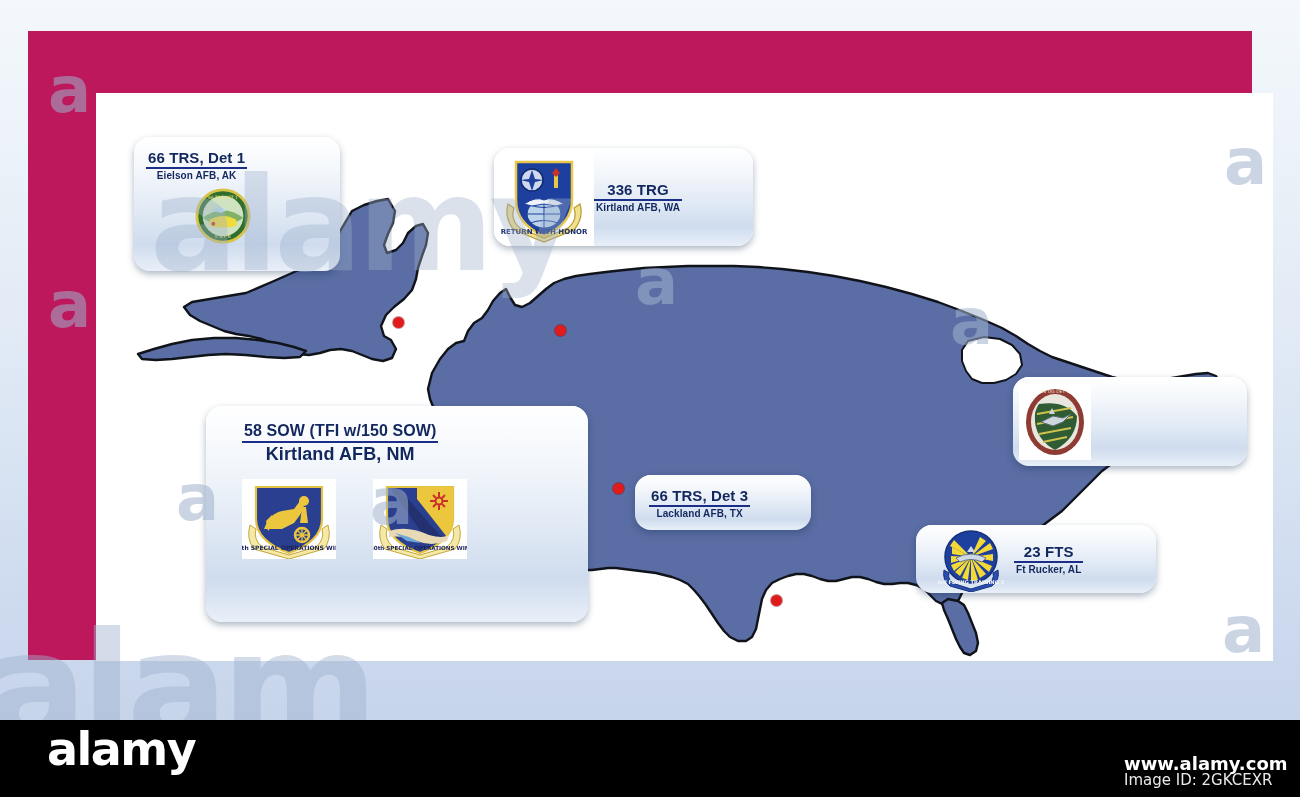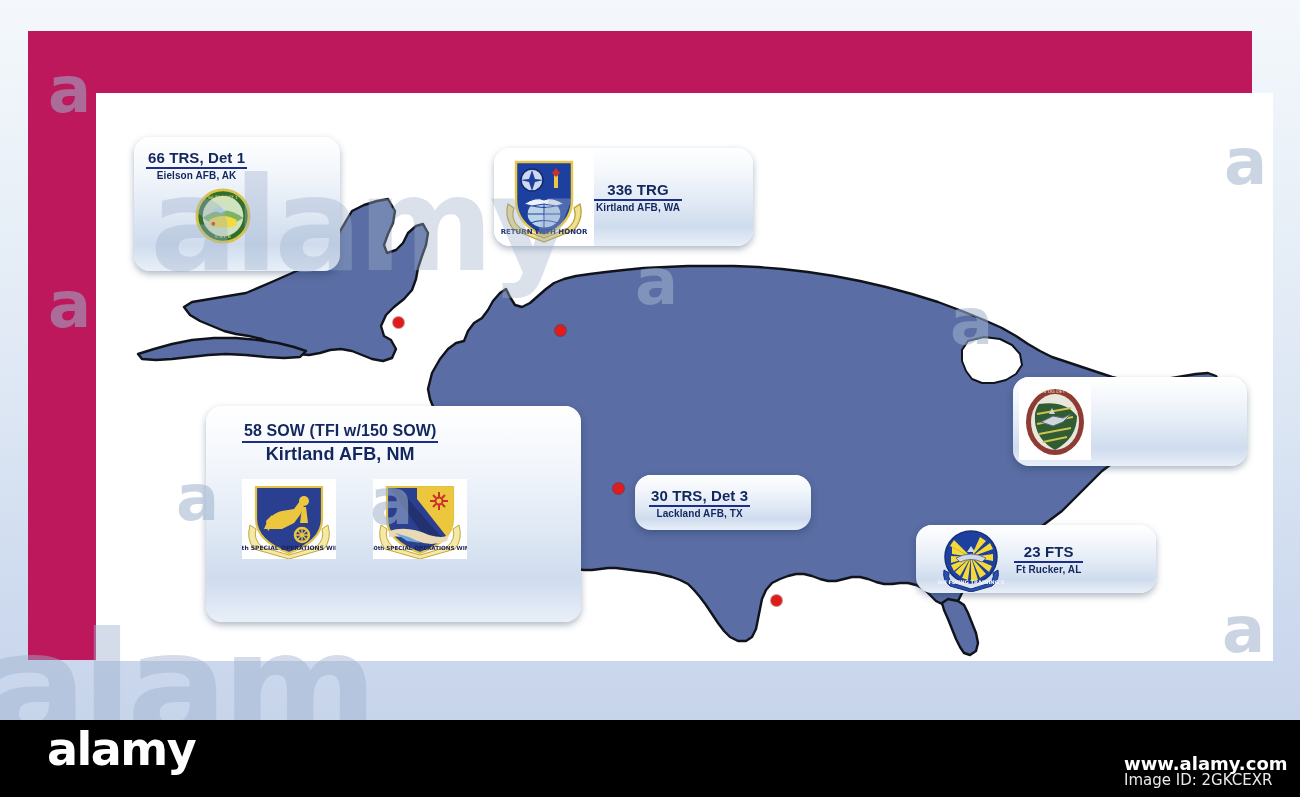--- a/index.html
+++ b/index.html
@@ -171,21 +171,21 @@
           <path d="M30,56 Q42,48 50,52 Q58,48 70,56 L62,58 L50,56 L38,58 Z" fill="#eef2fa" stroke="#1d3f9e" stroke-width="1"></path>
           <path d="M14,56 Q10,70 20,82 L50,94 L80,82 Q90,70 86,56 L80,60 Q84,72 74,80 L50,90 L26,80 Q16,72 20,60 Z" fill="#f1e08c" stroke="#b79a34" stroke-width="1.2"></path>
           <text x="50" y="86" font-size="7" font-weight="bold" fill="#1a2f6e" text-anchor="middle" font-family="DejaVu Sans, sans-serif">RETURN WITH HONOR</text>
         </svg>
         <div class="txt" style="margin-left:0;">
           <div class="ln1">336 TRG</div>
           <div class="ln2">Kirtland AFB, WA</div>
         </div>
       </div>
 
-      <div class="callout" style="left:110px;top:313px;width:338px;height:200px;flex-direction:column;align-items:flex-start;padding:16px 1px 0 36px;">
+      <div class="callout" style="left:110px;top:313px;width:338px;height:200px;flex-direction:column;align-items:flex-start;padding:16px 8px 0 36px;">
         <div class="txt">
           <div class="ln1" style="font-size:16px;">58 SOW (TFI w/150 SOW)</div>
           <div class="ln2" style="font-size:18px;">Kirtland AFB, NM</div>
         </div>
         <div style="display:flex;gap:37px;margin-top:14px;">
           <svg class="emb" width="94" height="80" viewBox="0 0 94 80">
             <rect width="94" height="80" fill="#ffffff"></rect>
             <path d="M14,8 L80,8 L80,40 Q80,62 47,74 Q14,62 14,40 Z" fill="#2a3f8f" stroke="#e2c243" stroke-width="2.2"></path>
             <path d="M22,50 Q28,34 40,32 L52,30 L58,22 L62,28 L58,36 L52,44 L40,50 Z" fill="#ecc63c"></path>
             <path d="M26,52 L34,42 L30,36 L24,42 Z" fill="#ecc63c"></path>
@@ -208,21 +208,21 @@
               <path d="M66,13 L66,18 M66,26 L66,31 M57,22 L62,22 M70,22 L75,22 M60,16 L63,19 M69,25 L72,28 M72,16 L69,19 M63,25 L60,28"></path>
             </g>
             <path d="M8,46 Q4,60 12,70 L47,80 L82,70 Q90,60 86,46 L80,50 Q83,60 74,68 L47,76 L20,68 Q11,60 14,50 Z" fill="#f5e9a8" stroke="#c3a63a" stroke-width="1"></path>
             <text x="47" y="71" font-size="5.6" font-weight="bold" fill="#1a2258" text-anchor="middle" font-family="DejaVu Sans, sans-serif">150th SPECIAL OPERATIONS WING</text>
           </svg>
         </div>
       </div>
 
       <div class="callout" style="left:539px;top:382px;width:162px;height:55px;padding-left:14px;">
         <div class="txt">
-          <div class="ln1">30 TRS, Det 3</div>
+          <div class="ln1">66 TRS, Det 3</div>
           <div class="ln2">Lackland AFB, TX</div>
         </div>
       </div>
 
       <div class="callout" style="left:917px;top:284px;width:228px;height:89px;padding-left:6px;">
         <svg class="emb" width="72" height="76" viewBox="0 0 72 76">
           <rect width="72" height="76" fill="#ffffff"></rect>
           <ellipse cx="36" cy="38" rx="29" ry="33" fill="#8e3b34"></ellipse>
           <ellipse cx="36" cy="38" rx="24" ry="28" fill="#e9e6dd"></ellipse>
           <path d="M36,10 Q58,20 58,38 Q58,56 36,66 Q48,52 48,38 Q48,24 36,10 Z" fill="#e9e6dd"></path>

